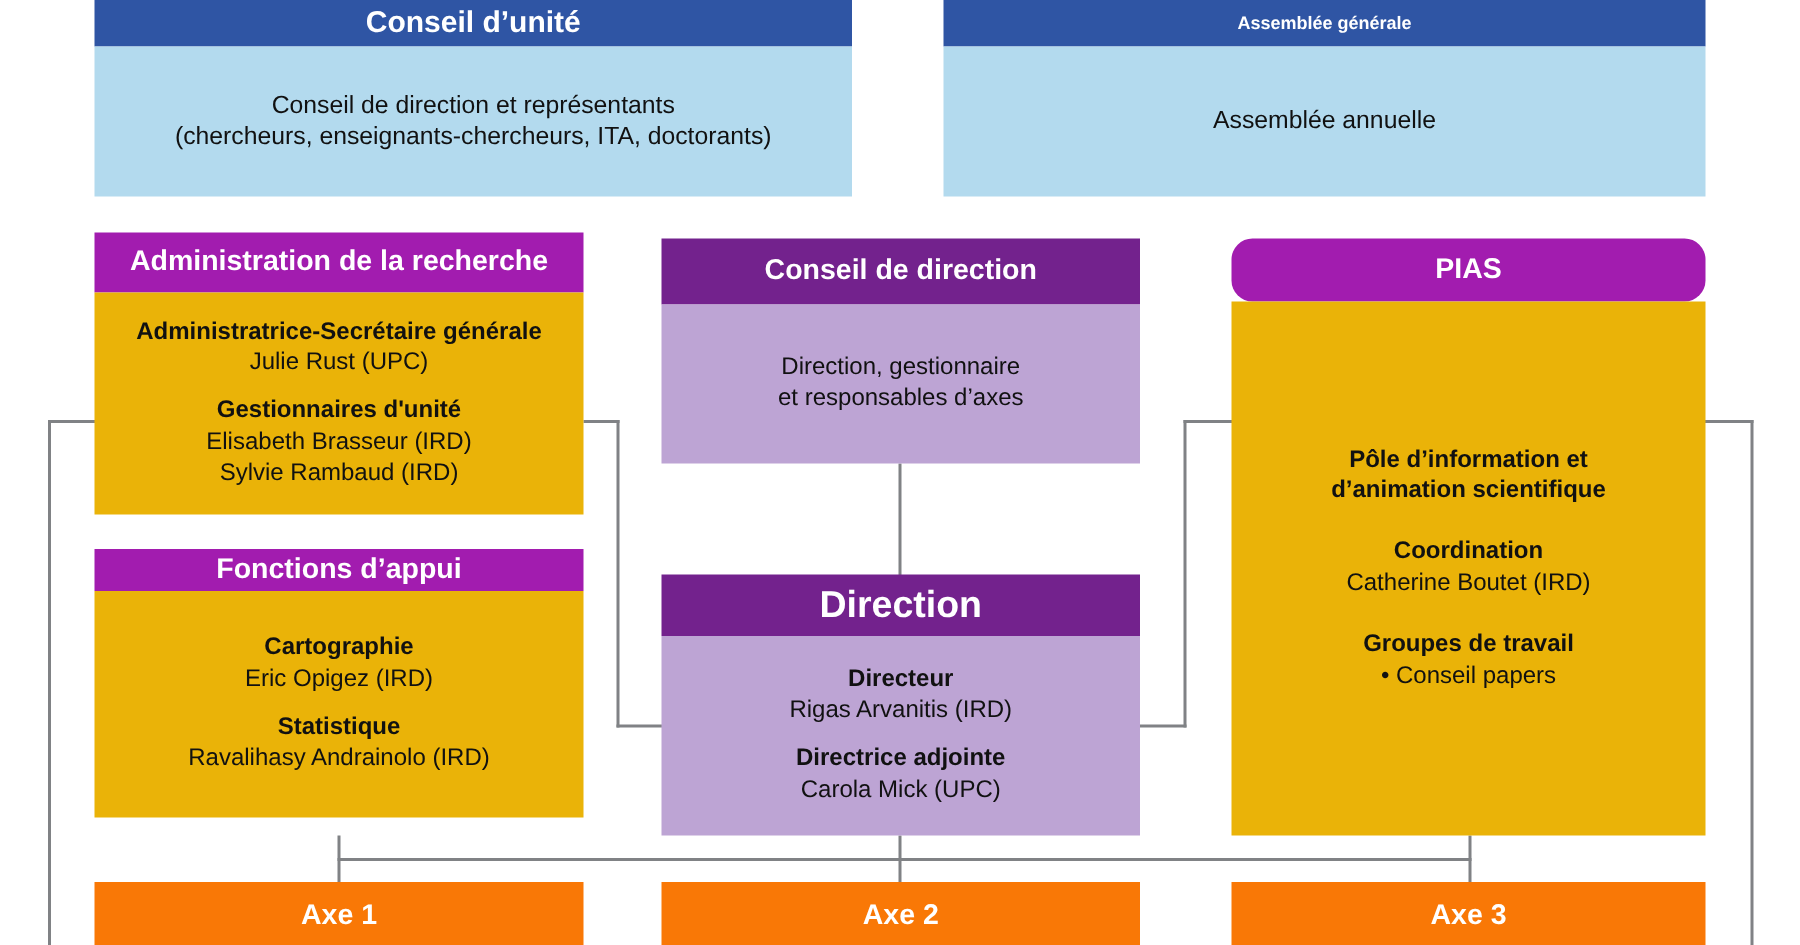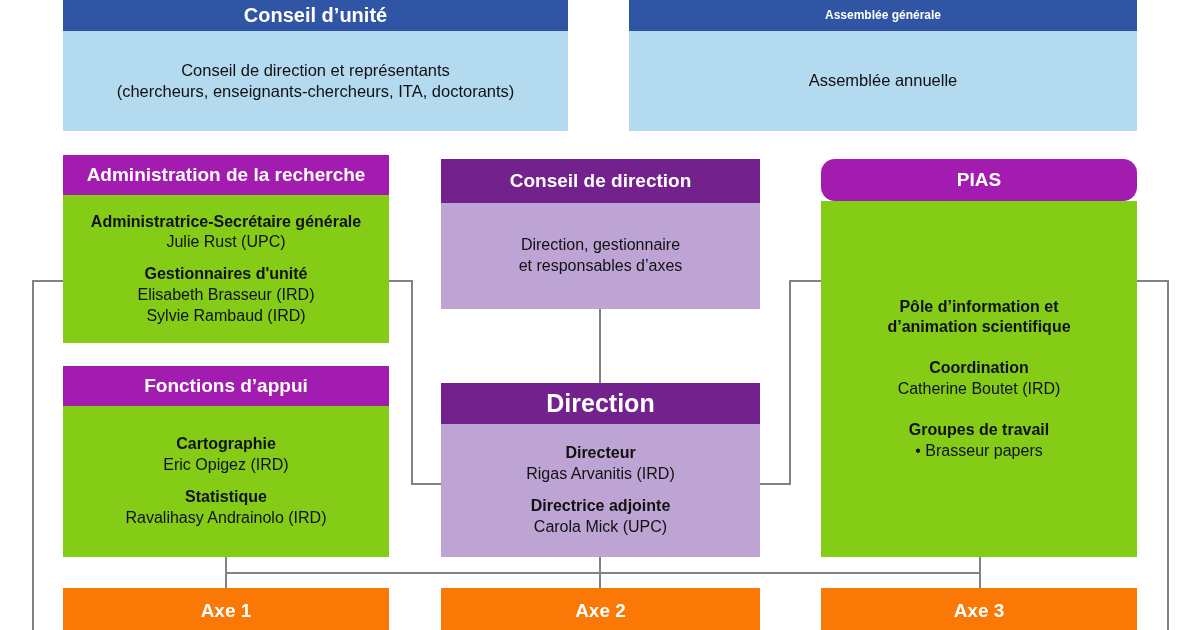--- a/index.html
+++ b/index.html
@@ -34,39 +34,39 @@
     align-items:center;justify-content:center;
     text-align:center;
     color:#111111;
     line-height:1.3;
   }
 
   
   .blue  .box-head{background:#2f55a4;}
   .blue  .box-body{background:#b3daee;}
   .green .box-head{background:#a21caf;}
-  .green .box-body{background:#84cc16;}
+  .green .box-body{background:#eab308;}
   .purple .box-head{background:#73228d;}
   .purple .box-body{background:#bda4d4;}
 
   
   #conseil-unite{left:63px;top:0px;width:505px;height:131px;}
   #conseil-unite .box-head{height:31px;font-size:20px;}
   #conseil-unite .box-body{height:100px;font-size:16.5px;}
 
   #assemblee-generale{left:629px;top:0px;width:508px;height:131px;}
   #assemblee-generale .box-head{height:31px;font-size:12px;}
   #assemblee-generale .box-body{height:100px;font-size:16.5px;}
 
   #administration{left:63px;top:155px;width:326px;height:188px;}
   #administration .box-head{height:40px;font-size:19px;}
   #administration .box-body{height:148px;font-size:16px;}
 
   #fonctions-appui{left:63px;top:366px;width:326px;height:191px;}
-  #fonctions-appui .box-head{height:40px;font-size:19px;}
+  #fonctions-appui .box-head{height:28px;font-size:19px;}
   #fonctions-appui .box-body{height:151px;font-size:16px;}
 
   #conseil-direction{left:441px;top:159px;width:319px;height:150px;}
   #conseil-direction .box-head{height:44px;font-size:19px;}
   #conseil-direction .box-body{height:106px;font-size:16px;}
 
   #direction{left:441px;top:383px;width:319px;height:174px;}
   #direction .box-head{height:41px;font-size:25px;}
   #direction .box-body{height:133px;font-size:16px;}
 
@@ -177,21 +177,21 @@
   <div class="box green" id="pias">
     <div class="box-head">PIAS</div>
     <div class="box-body">
       <div class="ttl">Pôle d’information et</div>
       <div class="ttl">d’animation scientifique</div>
       <div class="gap-lg"></div>
       <div class="ttl">Coordination</div>
       <div class="sub">Catherine Boutet (IRD)</div>
       <div class="gap-lg"></div>
       <div class="ttl">Groupes de travail</div>
-      <div class="sub">• Brasseur papers</div>
+      <div class="sub">• Conseil papers</div>
     </div>
   </div>
 
   <div class="axe" id="axe1">Axe 1</div>
   <div class="axe" id="axe2">Axe 2</div>
   <div class="axe" id="axe3">Axe 3</div>
 
 </div>
 
 </body></html>

